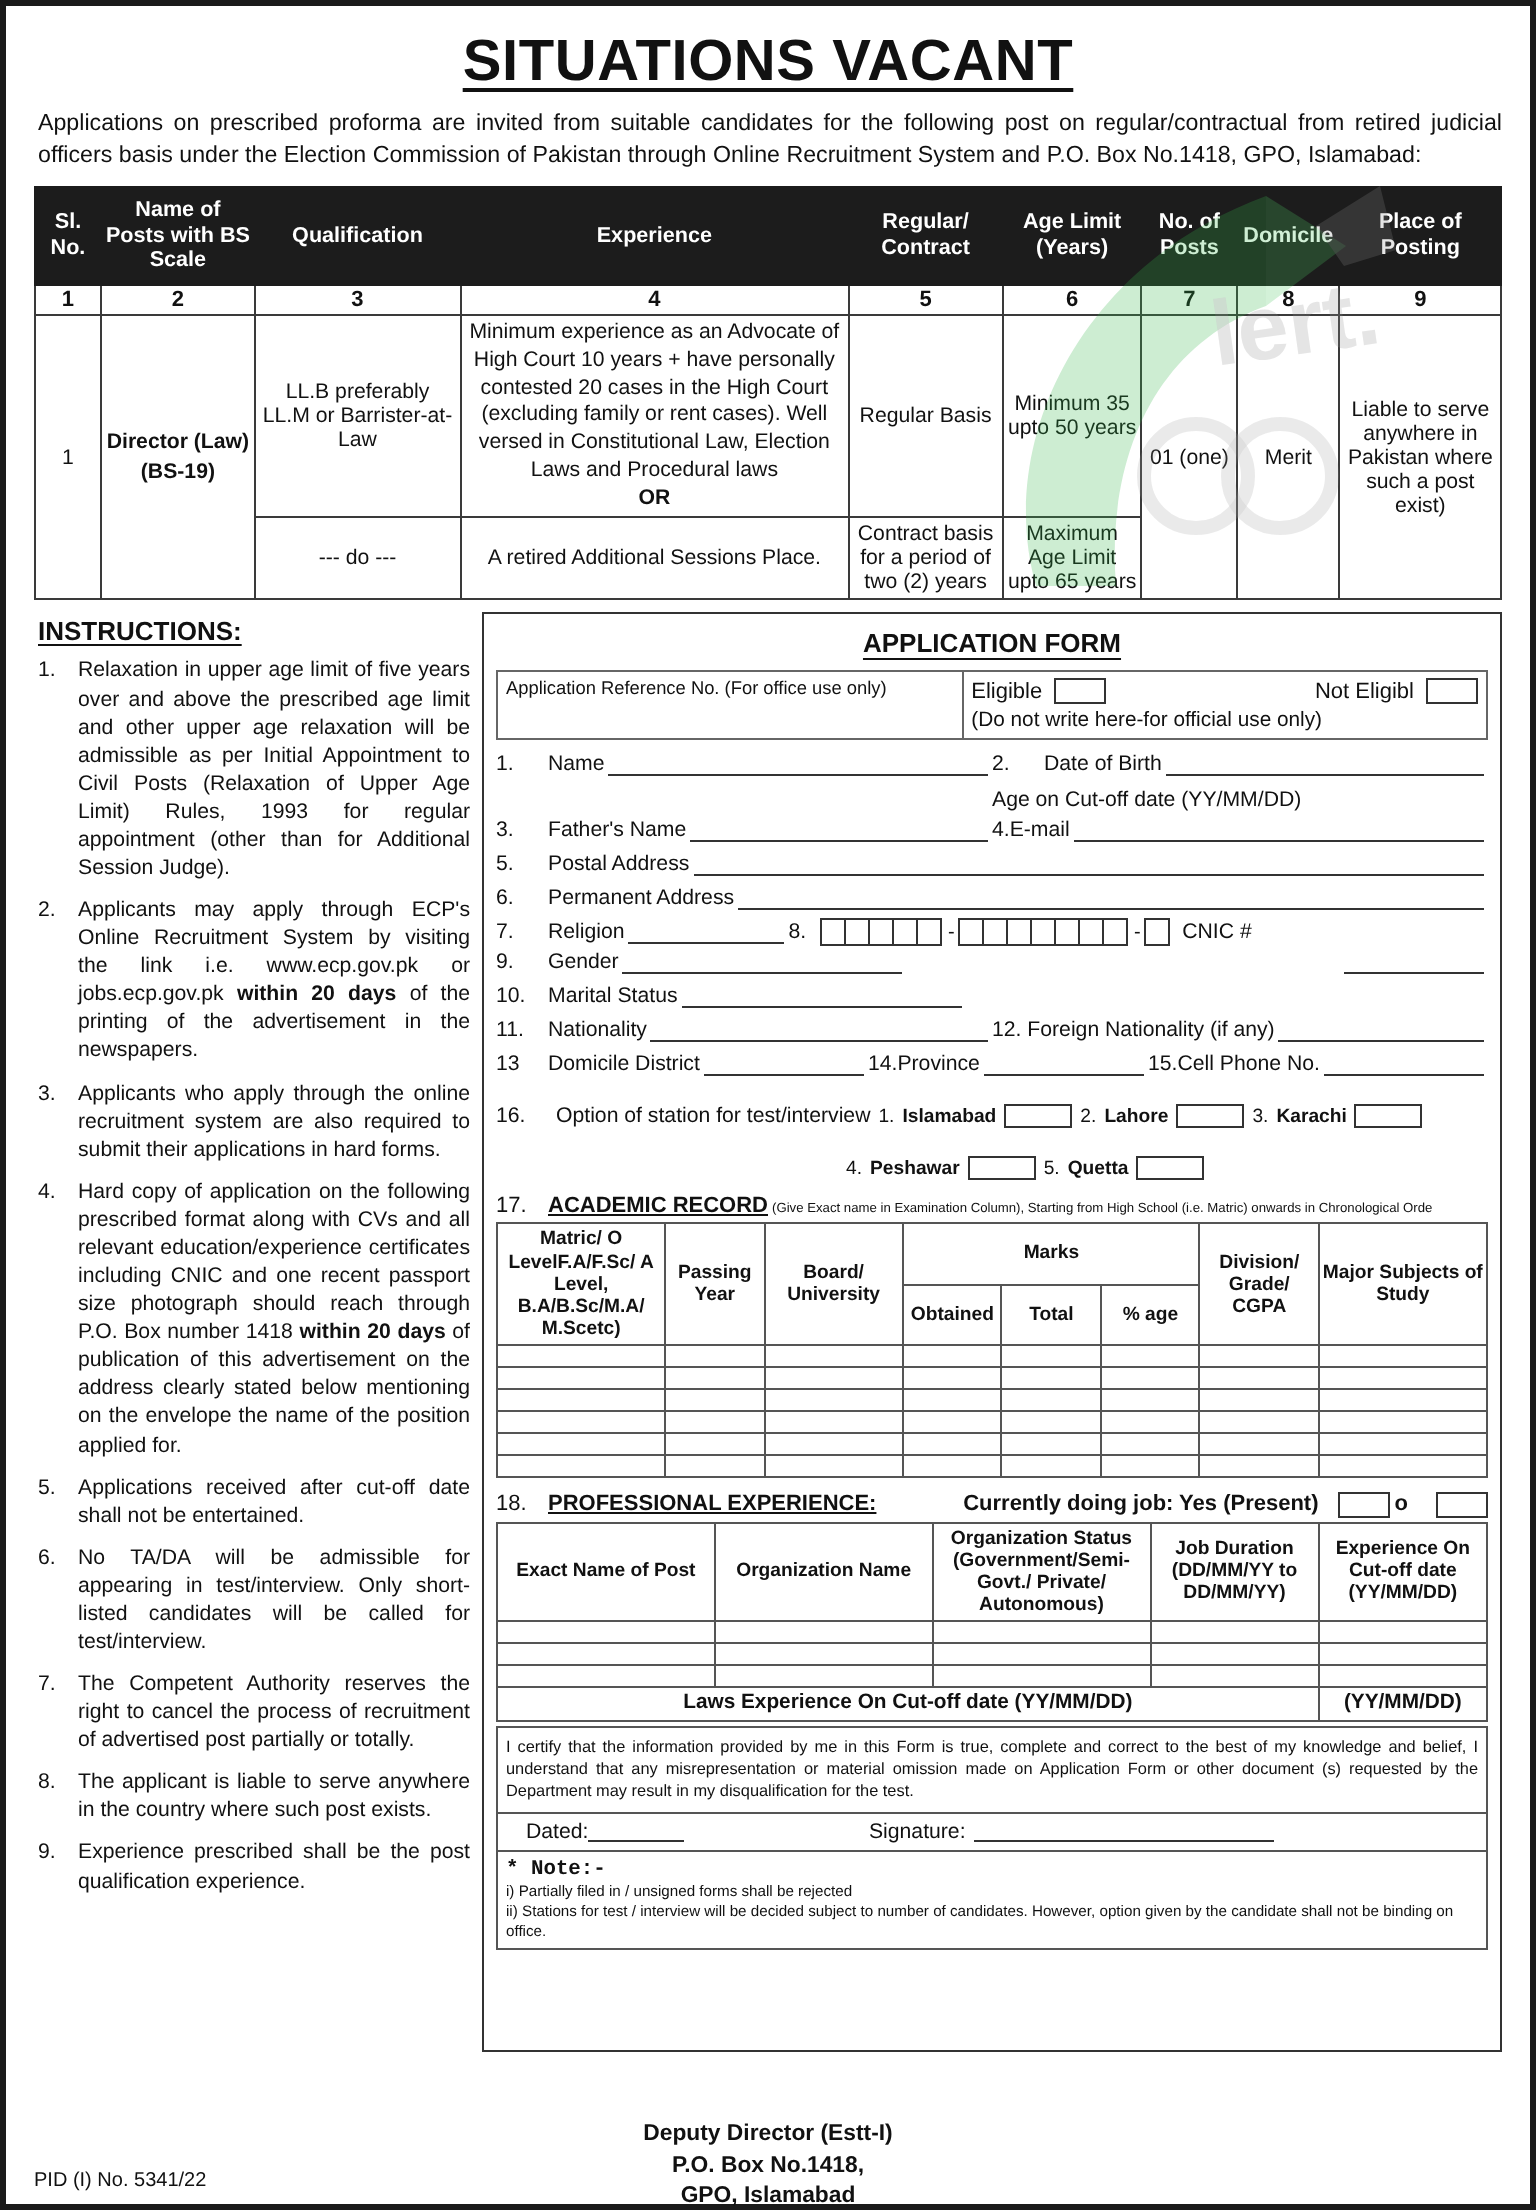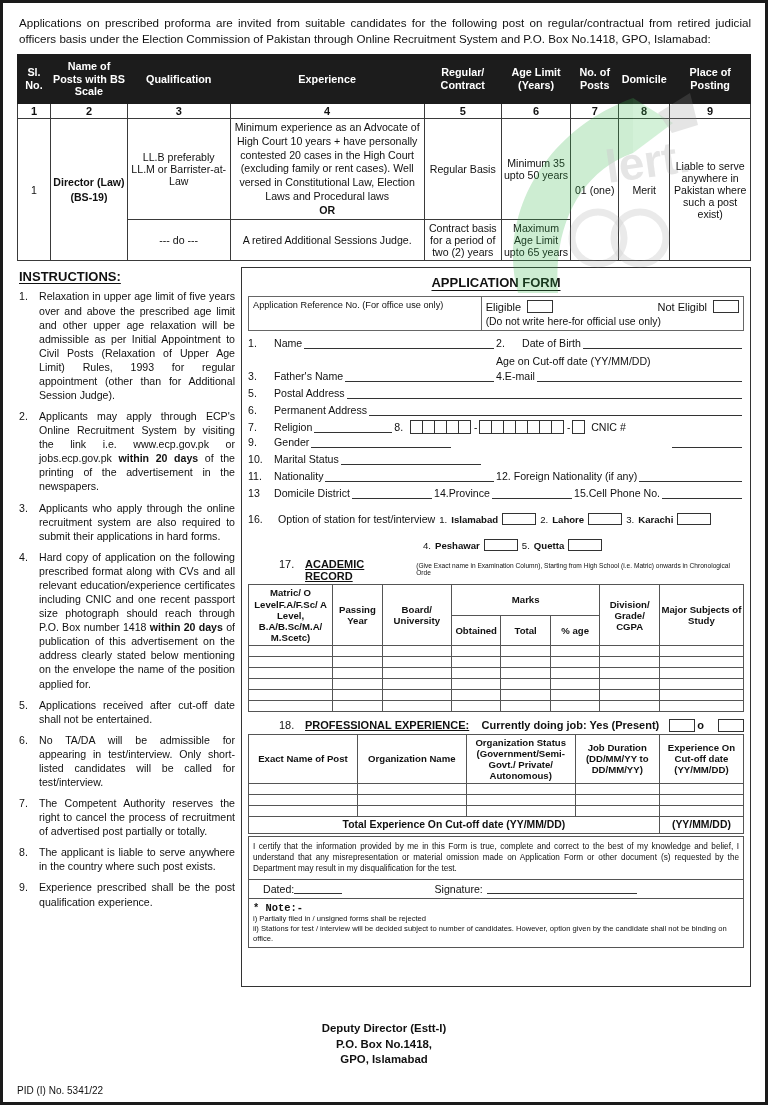--- a/index.html
+++ b/index.html
@@ -106,21 +106,21 @@
   .line.w70 { flex:0 0 70px; }
   .col2 { display:flex; }
   .col2 > div { flex:1; }
   .cnicrow { display:flex; align-items:center; font-size:10.6px; margin-top:4px; }
   .cnicboxes { display:flex; align-items:center; margin-left:8px; }
   .cnicboxes span.b { width:13px; height:14px; border:1px solid #333; margin-left:-1px; }
   .cnicboxes span.d { width:9px; text-align:center; font-size:10px; }
   .stationrow { display:flex; font-size:9.6px; align-items:center; gap:4px; margin-top:14px; }
   .stationrow b { font-size:9.6px; }
   .stbox { display:inline-block; width:34px; height:12px; border:1px solid #333; }
-  .sec-head { font-size:11px; font-weight:bold; margin-top:7px; display:flex; align-items:baseline;margin-left:31px; }
+  .sec-head { font-size:11px; font-weight:bold; margin-top:7px; display:flex; align-items:baseline; }
   .sec-head .num { width:26px; flex:0 0 26px; font-weight:normal; }
   .sec-head u { text-decoration:underline; }
   .sec-head .hint { font-weight:normal; font-size:6.6px; margin-left:2px; }
   table.grid { width:100%; border-collapse:collapse; margin-top:2px; }
   table.grid th, table.grid td {
     border:1px solid #555; font-size:9.6px; text-align:center; line-height:1.15;
   }
   table.grid th { font-weight:bold; padding:2px 1px; }
   table.grid td.empty { height:11px; }
   .cert {
@@ -141,20 +141,21 @@
 
   <svg class="watermark" viewBox="0 0 290 250">
     <path d="M60 230 C 40 160, 80 70, 175 35 L 175 90 C 120 110, 95 165, 100 230 Z" fill="#35b44a" opacity=".55"></path>
     <path d="M175 35 L 215 60 L 175 90 Z" fill="#4fc463" opacity=".55"></path>
     <path d="M200 50 L 232 30 L 240 62 L 214 70 Z" fill="#8d8d8d" opacity=".5"></path>
     <circle cx="140" cy="175" r="26" fill="none" stroke="#9a9a9a" stroke-width="7" opacity=".45"></circle>
     <circle cx="182" cy="175" r="26" fill="none" stroke="#9a9a9a" stroke-width="7" opacity=".45"></circle>
     <text x="150" y="120" font-family="Liberation Sans, sans-serif" font-size="46" font-weight="bold" fill="#8f8f8f" opacity=".5" transform="rotate(-8 150 120)">lert.</text>
   </svg>
 
+  <div class="title">SITUATIONS VACANT</div>
 
   <div class="intro">Applications on prescribed proforma are invited from suitable candidates for the following post on regular/contractual from retired judicial officers basis under the Election Commission of Pakistan through Online Recruitment System and P.O. Box No.1418, GPO, Islamabad:</div>
 
   <table class="vac">
     <colgroup>
       <col style="width:4.5%">
         <col style="width:10.5%">
         <col style="width:14%">
         <col style="width:26.5%">
       <col style="width:10.5%">
@@ -197,21 +198,21 @@
           <span class="or">OR</span>
         </td>
         <td>Regular Basis</td>
         <td>Minimum 35 upto 50 years</td>
         <td rowspan="2">01 (one)</td>
         <td rowspan="2">Merit</td>
         <td rowspan="2">Liable to serve anywhere in Pakistan where such a post exist)</td>
       </tr>
       <tr>
         <td>--- do ---</td>
-        <td>A retired Additional Sessions Judge.</td>
+        <td>A retired Additional Sessions Place.</td>
         <td>Contract basis for a period of two (2) years</td>
         <td>Maximum Age Limit upto 65 years</td>
       </tr>
     </tbody>
   </table>
 
   <div class="lower">
 
     <div class="instr">
       <h3>INSTRUCTIONS:</h3>
@@ -540,21 +541,21 @@
               <td class="empty"></td>
             </tr>
         <tr>
               <td class="empty"></td>
               <td class="empty"></td>
               <td class="empty"></td>
               <td class="empty"></td>
               <td class="empty"></td>
             </tr>
         <tr>
-          <td colspan="4" style="font-weight:bold;font-size:10.4px;padding:2px">Total Experience On Cut-off date (YY/MM/DD)</td>
+          <td colspan="4" style="font-weight:bold;font-size:10.4px;padding:2px">Laws Experience On Cut-off date (YY/MM/DD)</td>
           <td style="font-weight:bold;font-size:10.4px">(YY/MM/DD)</td>
         </tr>
       </tbody>
         </table>
 
       <div class="cert">I certify that the information provided by me in this Form is true, complete and correct to the best of my knowledge and belief, I understand that any misrepresentation or material omission made on Application Form or other document (s) requested by the Department may result in my disqualification for the test.</div>
       <div class="dsrow">
         <span>Dated:</span>
         <span style="display:inline-block;width:48px;border-bottom:1px solid #333;height:11px"></span>
         <span style="flex:1"></span>

